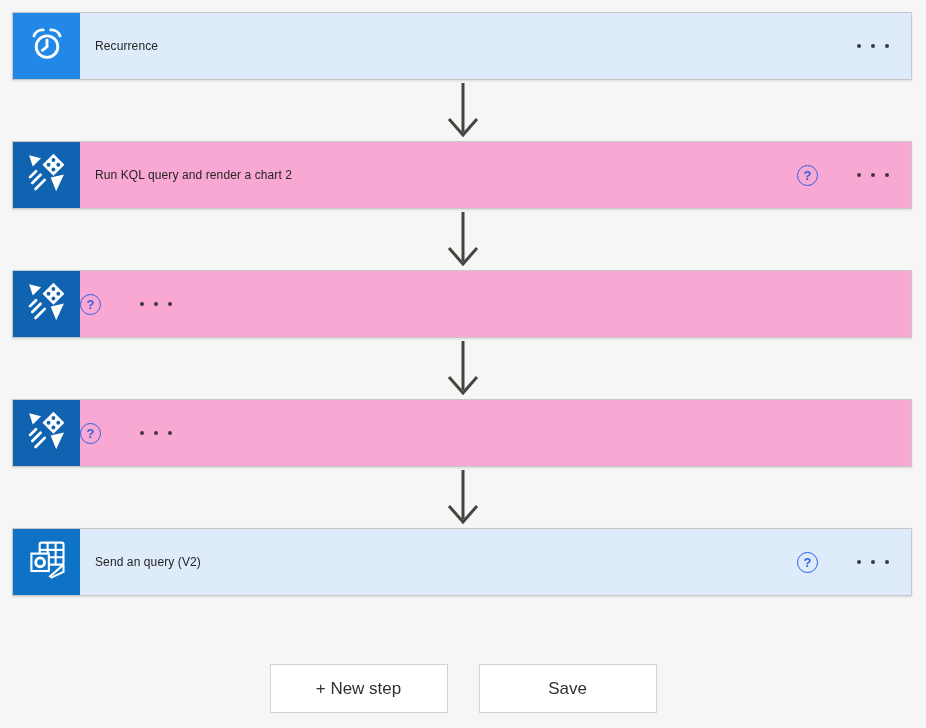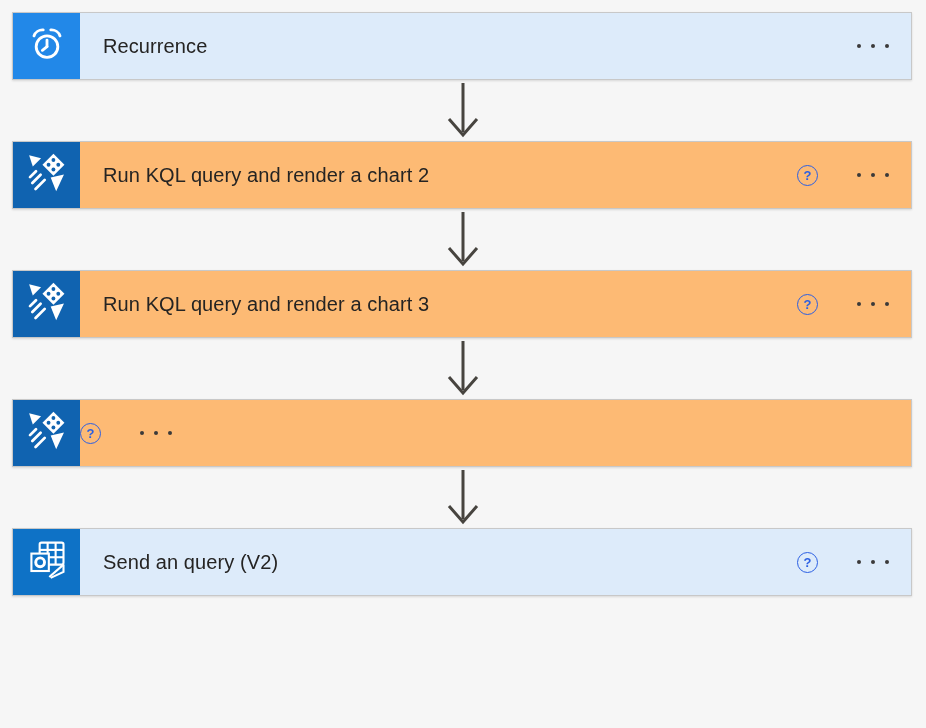--- a/index.html
+++ b/index.html
@@ -11,37 +11,37 @@
   }
   .flow { padding-top: 12px; }
   .card {
     margin-left: 12px;
     width: 900px;
     height: 68px;
     display: flex;
     align-items: stretch;
     border: 1px solid #C8C8C8;
     box-shadow: 0 1px 2px rgba(0,0,0,0.12);
-    background: #fdba74;
+    background: #f9a8d4;
     cursor: pointer;
   }
   .card.blue { background: #DDEBFA; }
   .icon-tile {
     width: 67px;
     flex: none;
     display: flex;
     align-items: center;
     justify-content: center;
   }
   .card-title {
     flex: 1;
     display: flex;
     align-items: center;
-    padding-left: 23px;
-    font-size: 20px;
+    padding-left: 15px;
+    font-size: 12px;
     color: #252423;
     letter-spacing: 0.1px;
     white-space: nowrap;
     overflow: hidden;
   }
   .card-actions {
     display: flex;
     align-items: center;
     padding-right: 20px;
   }
@@ -181,21 +181,20 @@
           <path d="M28 29 L42.5 25.5 L34 44 Z" fill="#FFFFFF"></path>
           <path d="M4.5 4.5 L17.5 8 L8.5 17 Z" fill="#FFFFFF"></path>
           <g stroke="#FFFFFF" stroke-width="3" stroke-linecap="round">
             <path d="M5.5 28.5 L12 22"></path>
             <path d="M8 35 L17 26"></path>
             <path d="M11.5 41.5 L21.5 31.5"></path>
           </g>
         </svg>
       </span>
     </div>
-    <div class="card-title">Run KQL query and render a chart 3</div>
     <div class="card-actions">
       <div class="help-badge">?</div>
       <div class="dots">
           <i></i>
           <i></i>
           <i></i>
         </div>
     </div>
   </div>
 
@@ -263,15 +262,17 @@
       <div class="help-badge">?</div>
       <div class="dots">
           <i></i>
           <i></i>
           <i></i>
         </div>
     </div>
   </div>
 
   <div class="footer">
+    <button class="btn">+ New step</button>
+    <button class="btn">Save</button>
   </div>
 
 </div>
 
 </body></html>

